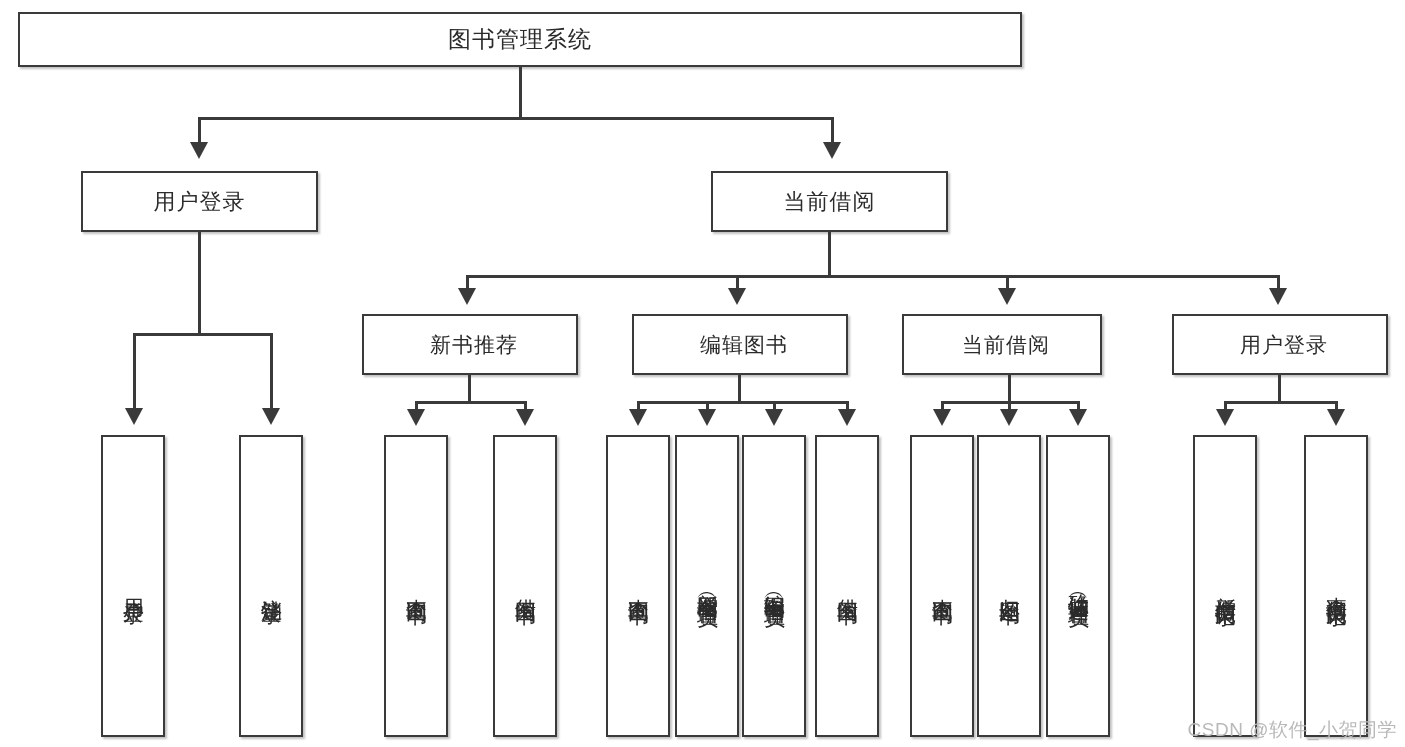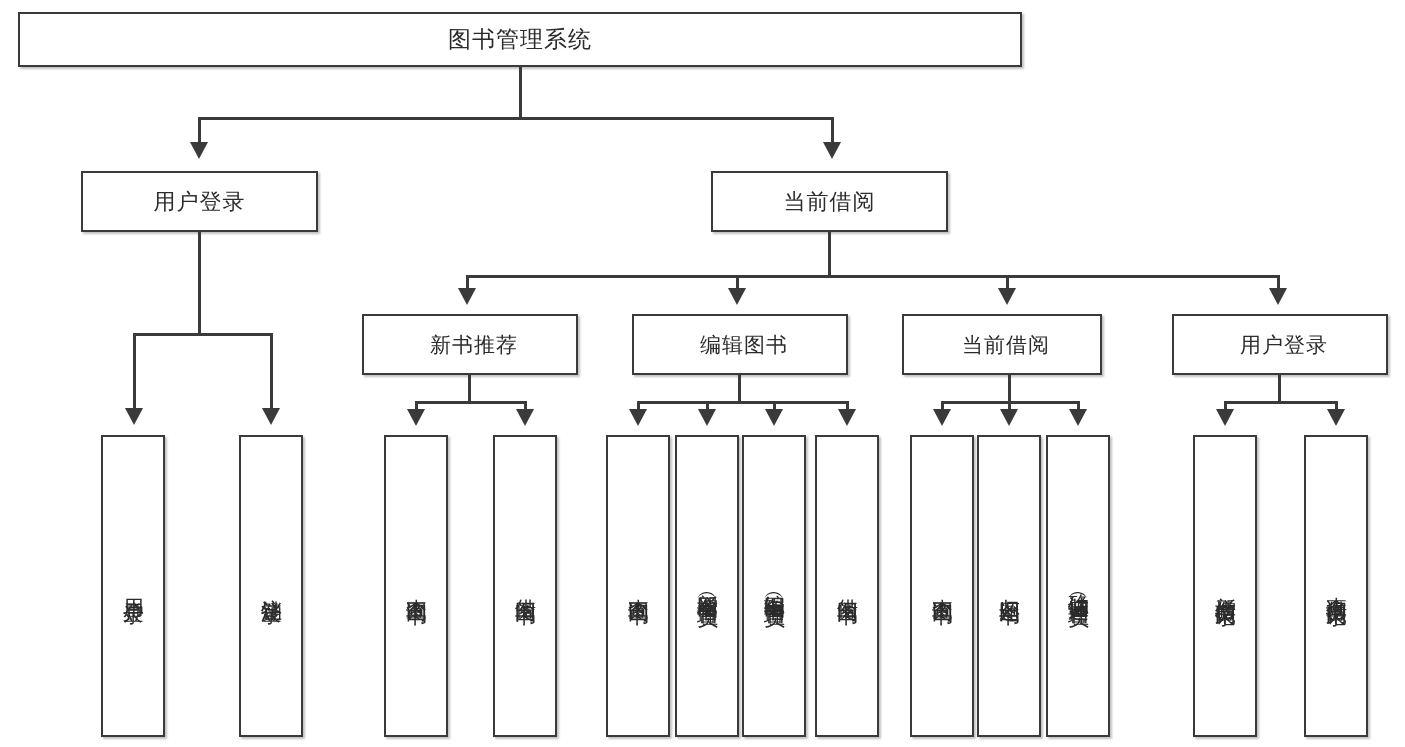--- a/index.html
+++ b/index.html
@@ -207,14 +207,15 @@
     <span class="vtext">确认归还（管理员）</span>
   </div>
 
   <div class="node leaf" style="left:1193px; top:435px; width:64px; height:302px;">
     <span class="vtext">新增借阅记录</span>
   </div>
   <div class="node leaf" style="left:1304px; top:435px; width:64px; height:302px;">
     <span class="vtext">查询借阅记录</span>
   </div>
 
+  <div id="watermark">CSDN @软件_小贺同学</div>
 
 </div>
 
 </body></html>

